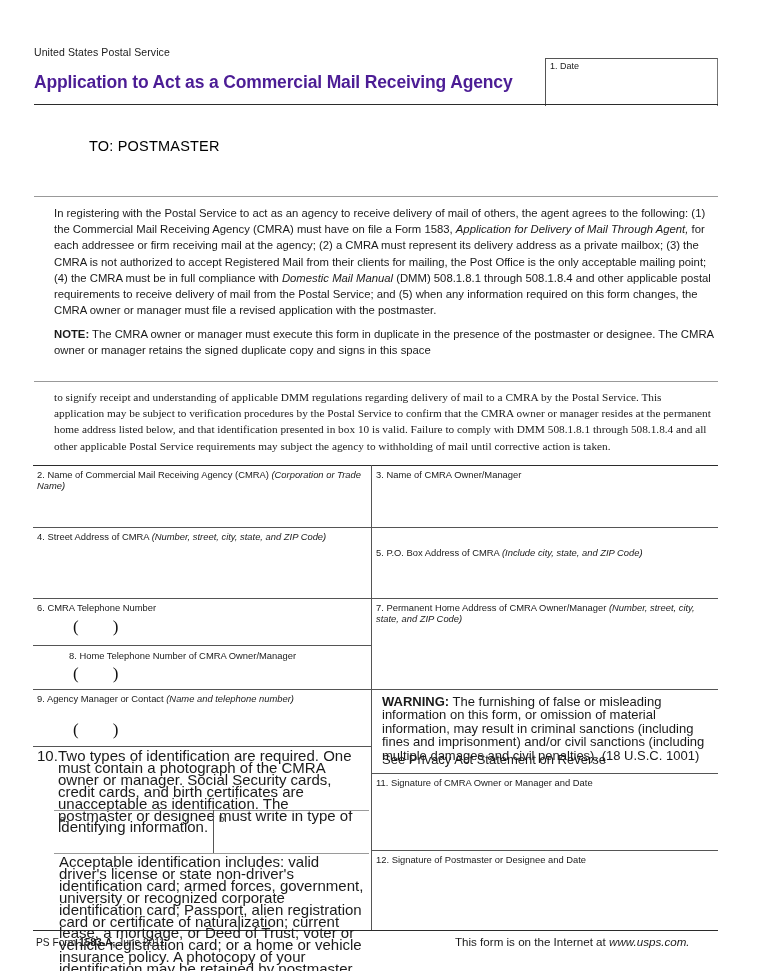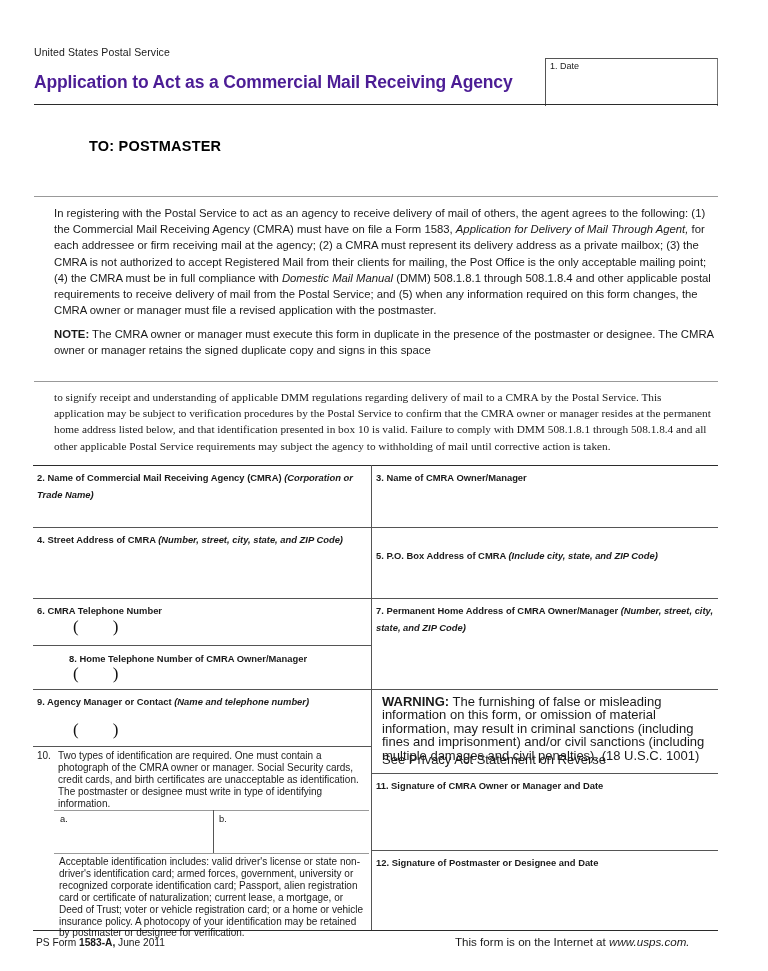--- a/index.html
+++ b/index.html
@@ -68,21 +68,21 @@
     height: 0;
     border-top: 1.6px solid #2b2b2b;
   }
 
   
   .to-postmaster {
     position: absolute;
     left: 89px;
     top: 138px;
     font-size: 14.5px;
-    font-weight: bold;
+    font-weight: normal;
     letter-spacing: 0.2px;
     color: #000;
   }
 
   .rule-thin-1 {
     position: absolute;
     left: 34px;
     top: 196px;
     width: 684px;
     height: 0;
@@ -158,40 +158,39 @@
     border-top: 1.2px solid #555;
   }
   .hline-thin {
     position: absolute;
     height: 0;
     border-top: 1px solid #9a9a9a;
   }
   .cell-label {
     position: absolute;
     font-size: 9.4px;
-    line-height: 17px;
-    color: #1a1a1a;
-    font-weight: bold;
+    line-height: 11px;
+    color: #1a1a1a;
   }
   .paren {
     position: absolute;
     font-size: 17px;
     letter-spacing: 34px;
     color: #111;
     font-family: "Liberation Serif", serif;
   }
   .warn {
     position: absolute;
     font-size: 13px;
     line-height: 13.4px;
     color: #1a1a1a;
   }
   .block-text {
     position: absolute;
-    font-size: 10px;
+    font-size: 15px;
     line-height: 11.9px;
     color: #1a1a1a;
   }
   .sub-ab {
     position: absolute;
     font-size: 9.4px;
     color: #1a1a1a;
   }
 
   

